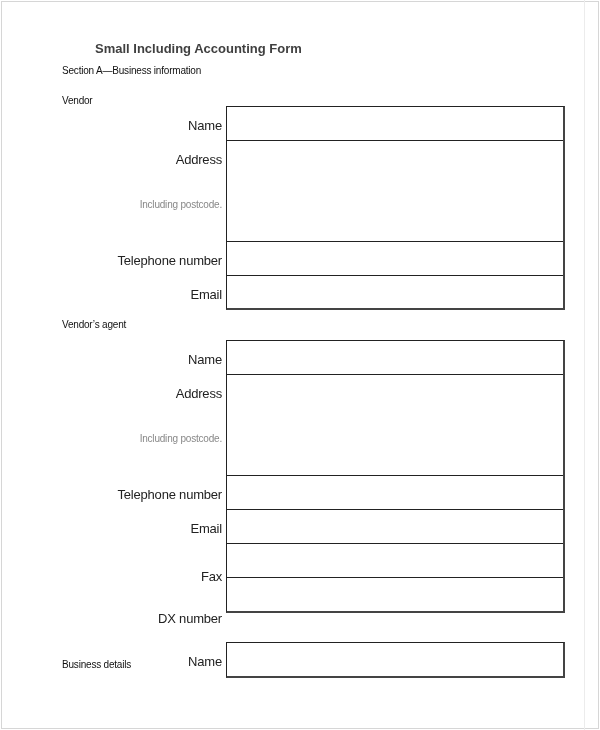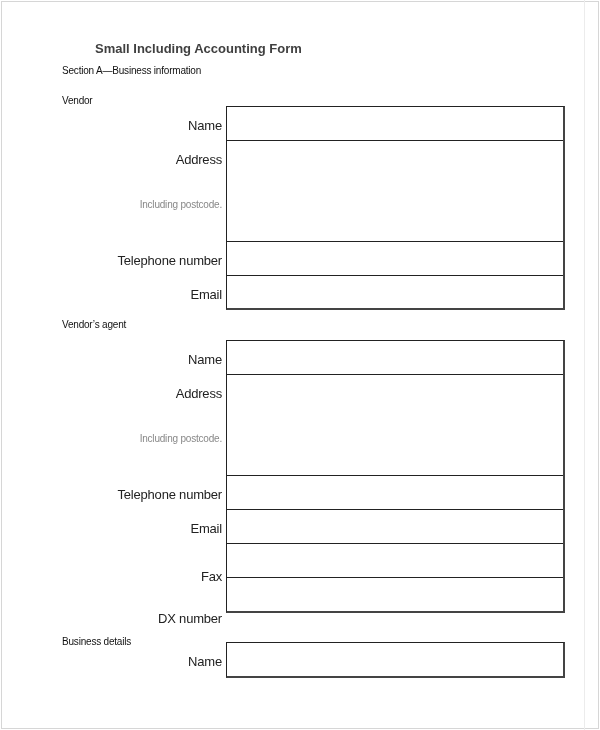--- a/index.html
+++ b/index.html
@@ -53,17 +53,17 @@
 
 <div class="box" style="top:340px; height:270px;">
   <div class="cell first" style="top:0; height:33px;"></div>
   <div class="cell" style="top:33px; height:100px;"></div>
   <div class="cell" style="top:134px; height:33px;"></div>
   <div class="cell" style="top:168px; height:33px;"></div>
   <div class="cell" style="top:202px; height:33px;"></div>
   <div class="cell" style="top:236px; height:34px;"></div>
 </div>
 
-<div class="section" style="top:636px;">Business details</div>
+<div class="section" style="top:659px;">Business details</div>
 
 <div class="label" style="top:654px;">Name</div>
 
 <div class="box" style="top:642px; height:33px;"></div>
 
 </body></html>

